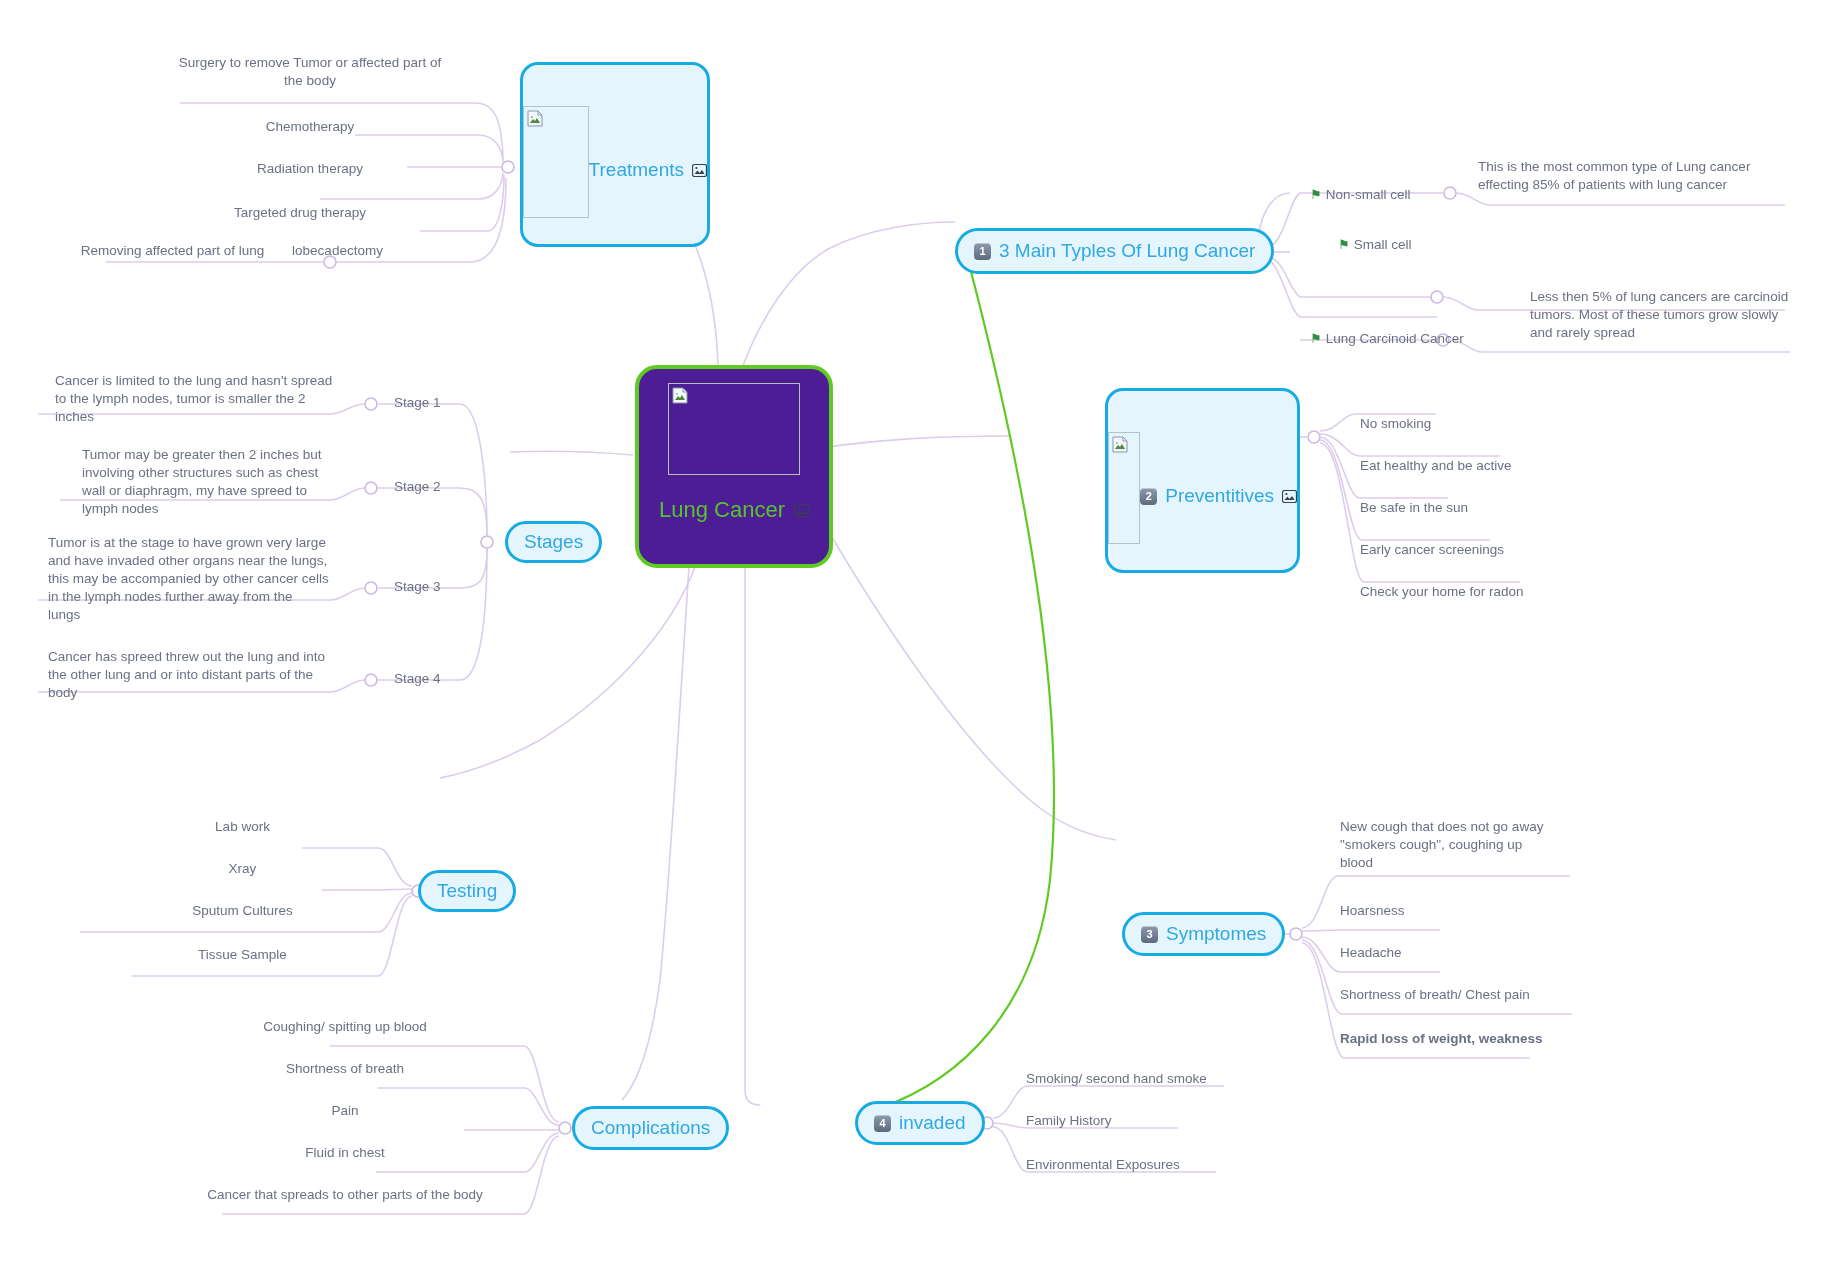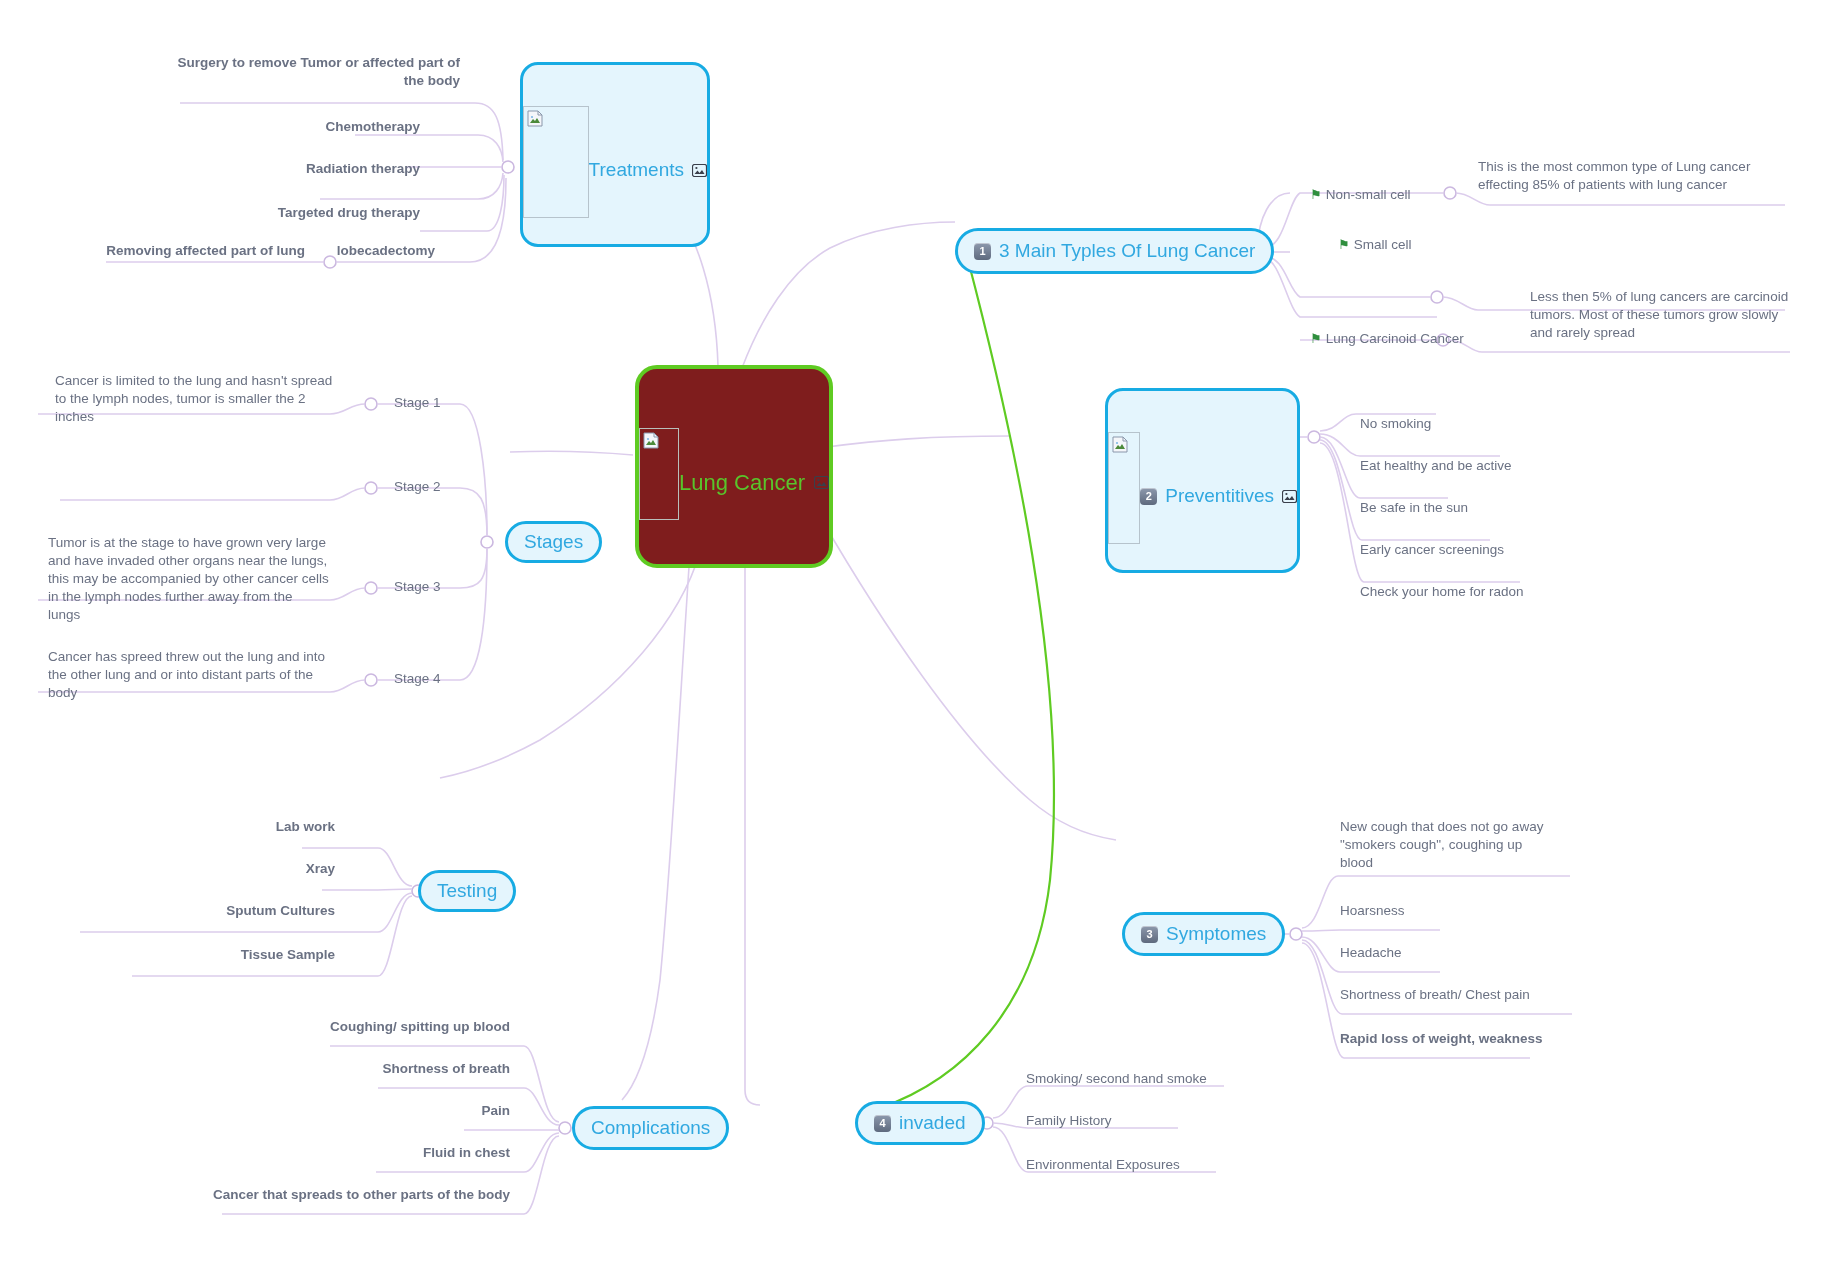--- a/index.html
+++ b/index.html
@@ -30,23 +30,23 @@
   }
   
   .root-node {
     position: absolute;
     left: 635px;
     top: 365px;
     width: 190px;
     height: 185px;
     border: 4px solid #5fcb22;
     border-radius: 22px;
-    background: #7f1d1d;
+    background: #4c1d95;
     display: flex;
-    flex-direction: row;
+    flex-direction: column;
     align-items: center;
     justify-content: flex-start;
     padding-top: 10px;
   }
   .root-img-frame {
     width: 130px;
     height: 90px;
     border: 1px solid #b9c0bb;
     background: transparent;
     margin-top: 4px;
@@ -103,21 +103,21 @@
   }
   
   .leaf {
     position: absolute;
     font-size: 13.5px;
     line-height: 1.33;
     color: #6a7183;
     white-space: pre-line;
     box-sizing: border-box;
   }
-  .leaf.r { text-align: right; font-weight: bold; }
+  .leaf.r { text-align: center; }
   .leaf.l { text-align: left; }
   .leaf-flag {
     color: #2f8f3e;
     margin-right: 4px;
     font-size: 13px;
   }
   
   .num-badge {
     display: inline-flex;
     align-items: center;
@@ -326,20 +326,24 @@
   </div>
 
   <div class="leaf l" style="left:394px; top:394px; width:110px;">Stage 1</div>
   <div class="leaf l" style="left:394px; top:478px; width:110px;">Stage 2</div>
   <div class="leaf l" style="left:394px; top:578px; width:110px;">Stage 3</div>
   <div class="leaf l" style="left:394px; top:670px; width:110px;">Stage 4</div>
 
   <div class="leaf l" style="left:55px; top:372px; width:290px;">Cancer is limited to the lung and  hasn't spread
 to the lymph nodes, tumor is smaller the 2
 inches</div>
+  <div class="leaf l" style="left:82px; top:446px; width:280px;">Tumor may be greater then 2 inches but
+involving other structures such as chest
+wall or diaphragm, my have spreed to
+lymph nodes</div>
   <div class="leaf l" style="left:48px; top:648px; width:300px;">Cancer has spreed threw out the lung and into
 the other lung and or into distant parts of the
 body</div>
   <div class="leaf l" style="left:48px; top:534px; width:300px;">Tumor is at the stage to have grown very large
 and have invaded other organs near the lungs,
 this may be accompanied by other cancer cells
 in the lymph nodes further away from the
 lungs</div>
 
   <div class="box-node" style="left:1105px; top:388px; width:195px; height:185px;">

